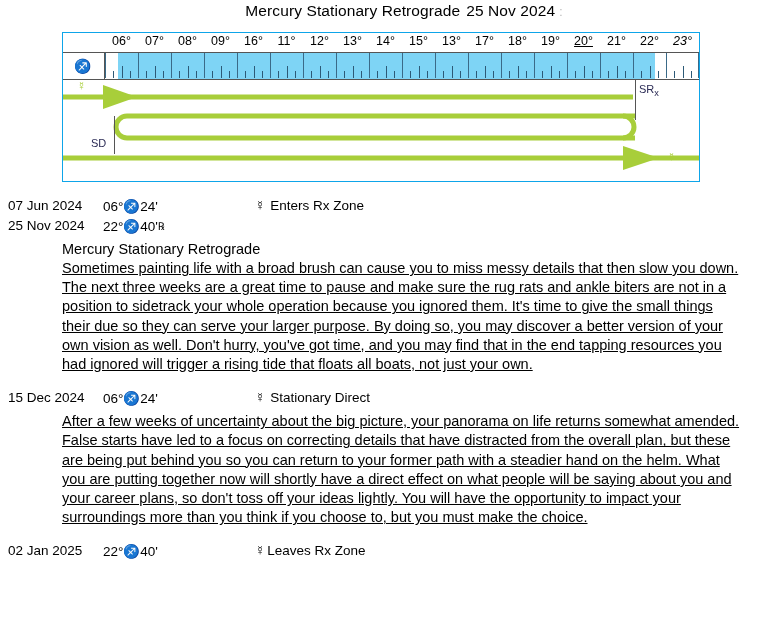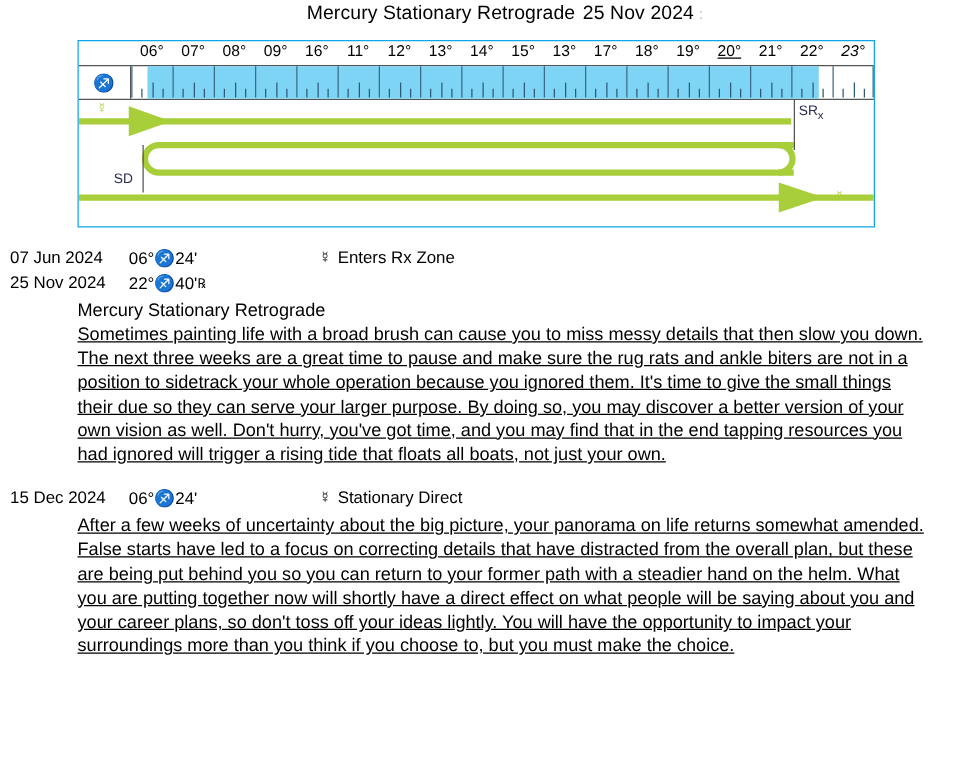--- a/index.html
+++ b/index.html
@@ -320,14 +320,19 @@
     <span class="ev-pos"><span>06°♐24'</span></span>
     <span class="ev-body"><span class="planet-glyph">☿</span><span>Stationary Direct</span></span>
   </div>
 
   <div class="event-block">
     <div class="block-text">After a few weeks of uncertainty about the big picture, your panorama on life returns somewhat amended. False starts have led to a focus on correcting details that have distracted from the overall plan, but these are being put behind you so you can return to your former path with a steadier hand on the helm. What you are putting together now will shortly have a direct effect on what people will be saying about you and your career plans, so don't toss off your ideas lightly. You will have the opportunity to impact your surroundings more than you think if you choose to, but you must make the choice.</div>
   </div>
 
   <div class="spacer-lg"></div>
 
+  <div class="event-row">
+    <span class="ev-date">02 Jan 2025</span>
+    <span class="ev-pos"><span>22°♐40'</span></span>
+    <span class="ev-body tight"><span class="planet-glyph">☿</span><span>Leaves Rx Zone</span></span>
+  </div>
 
 </div>
 
 </body></html>

